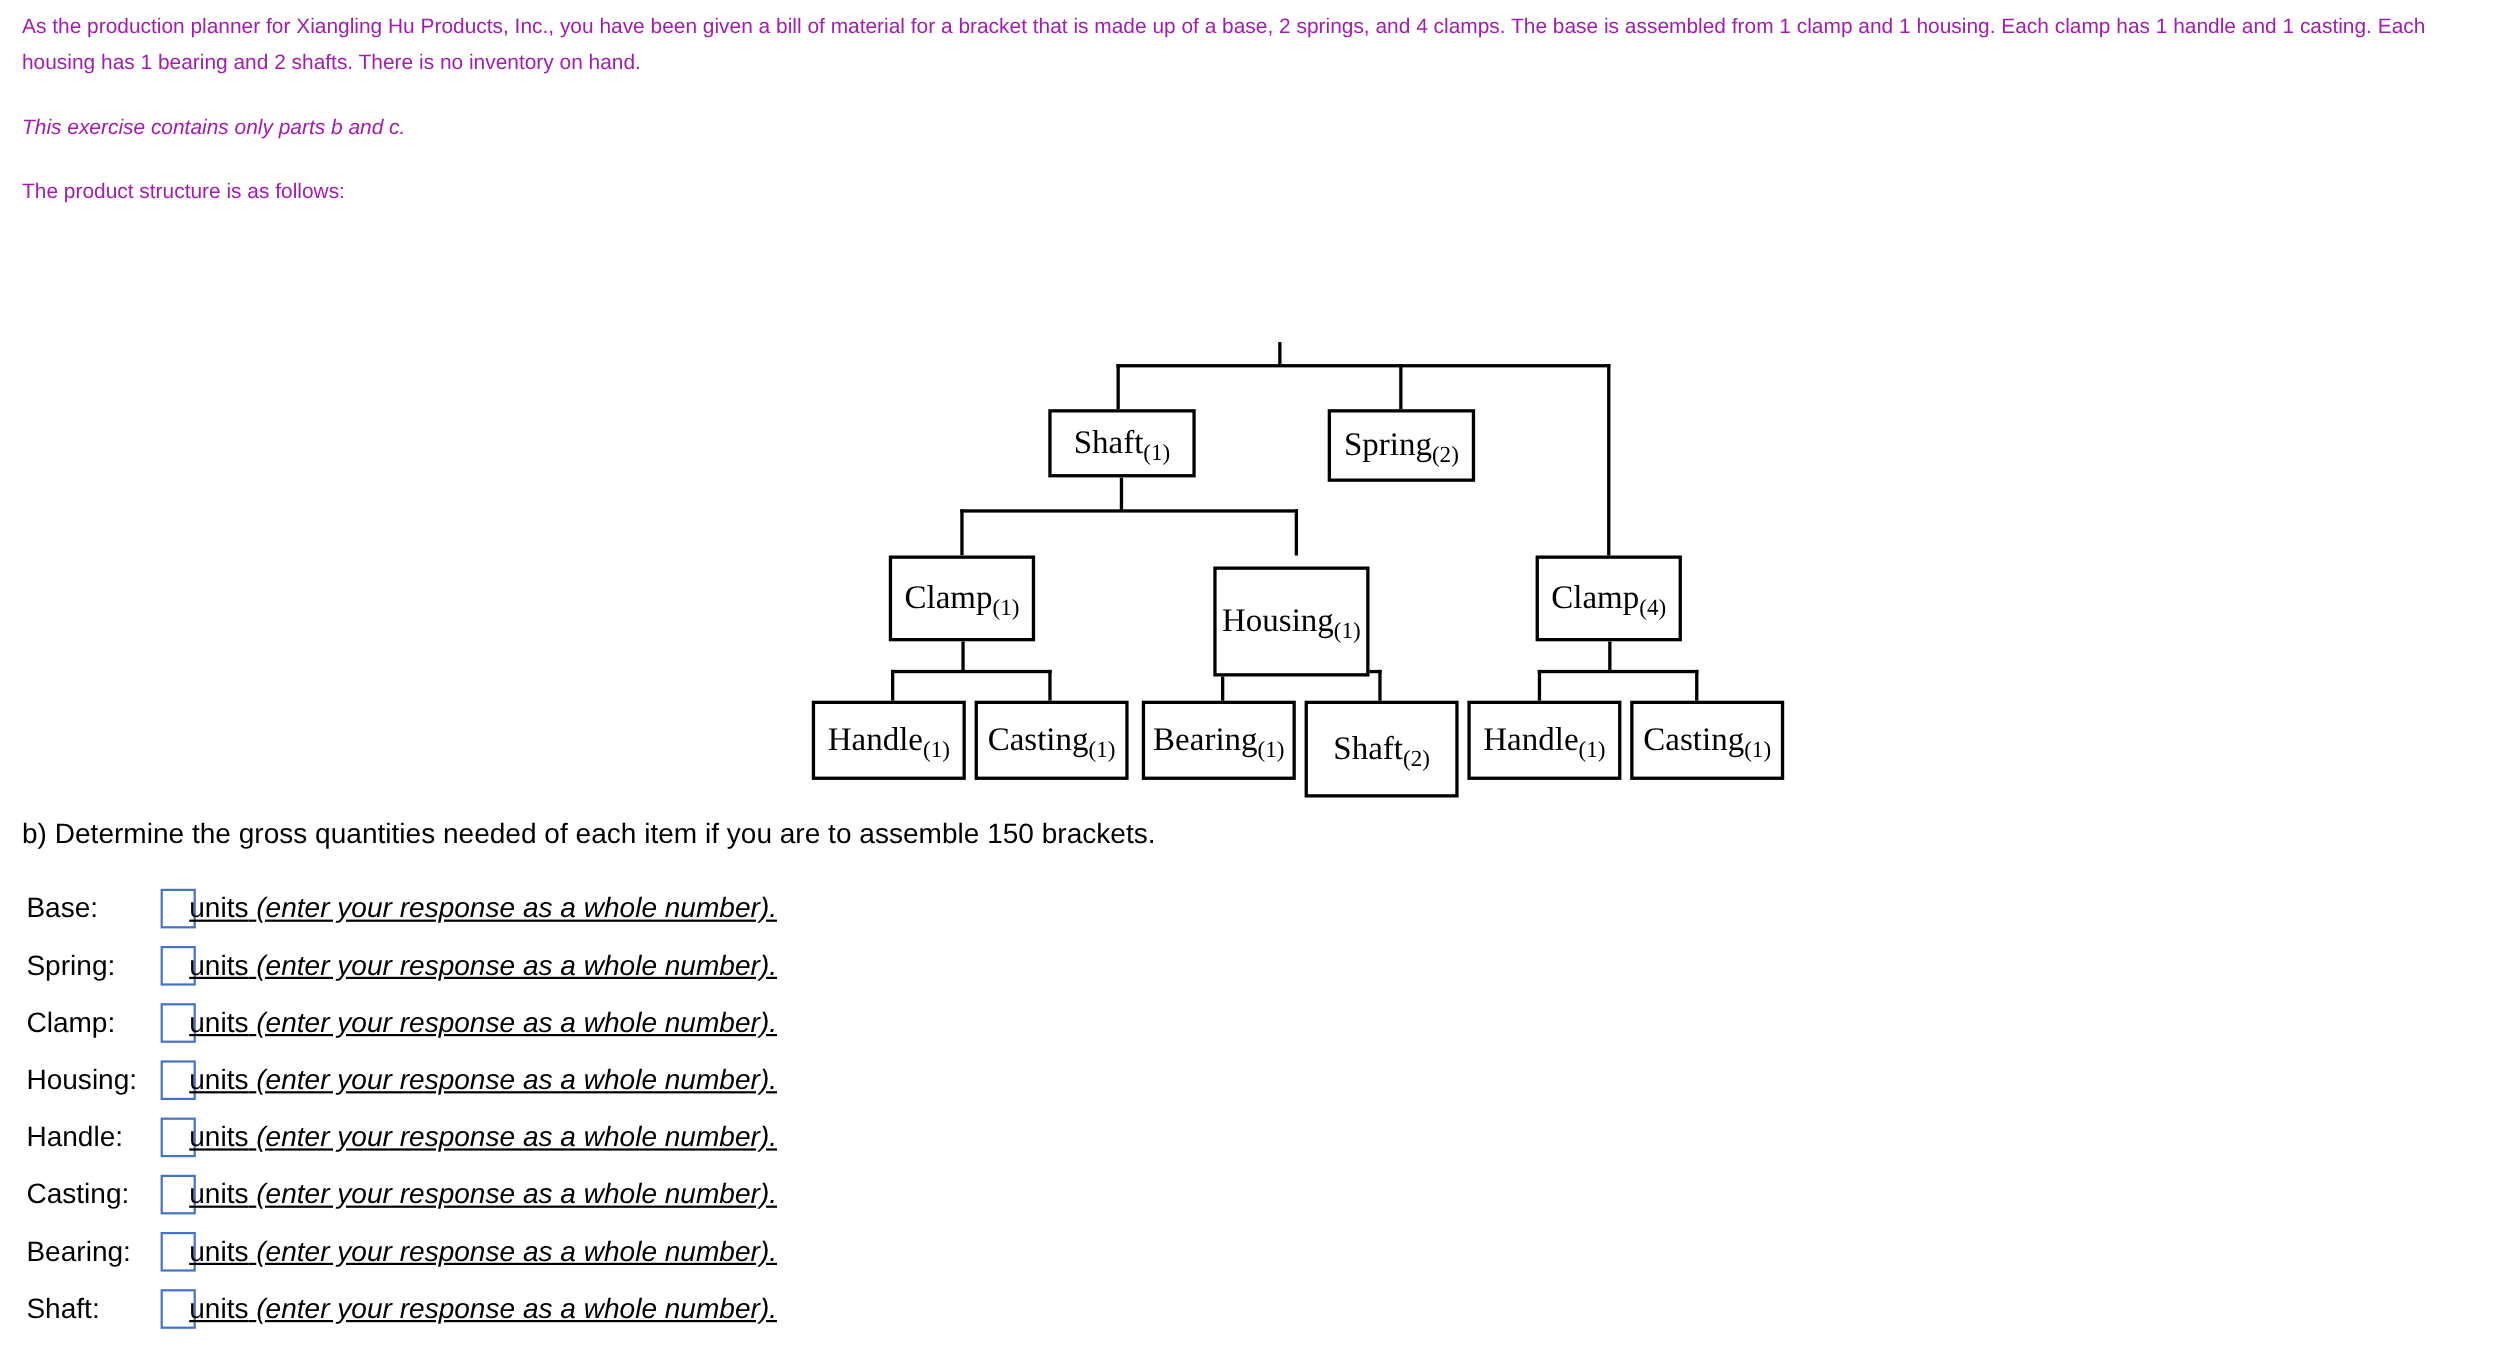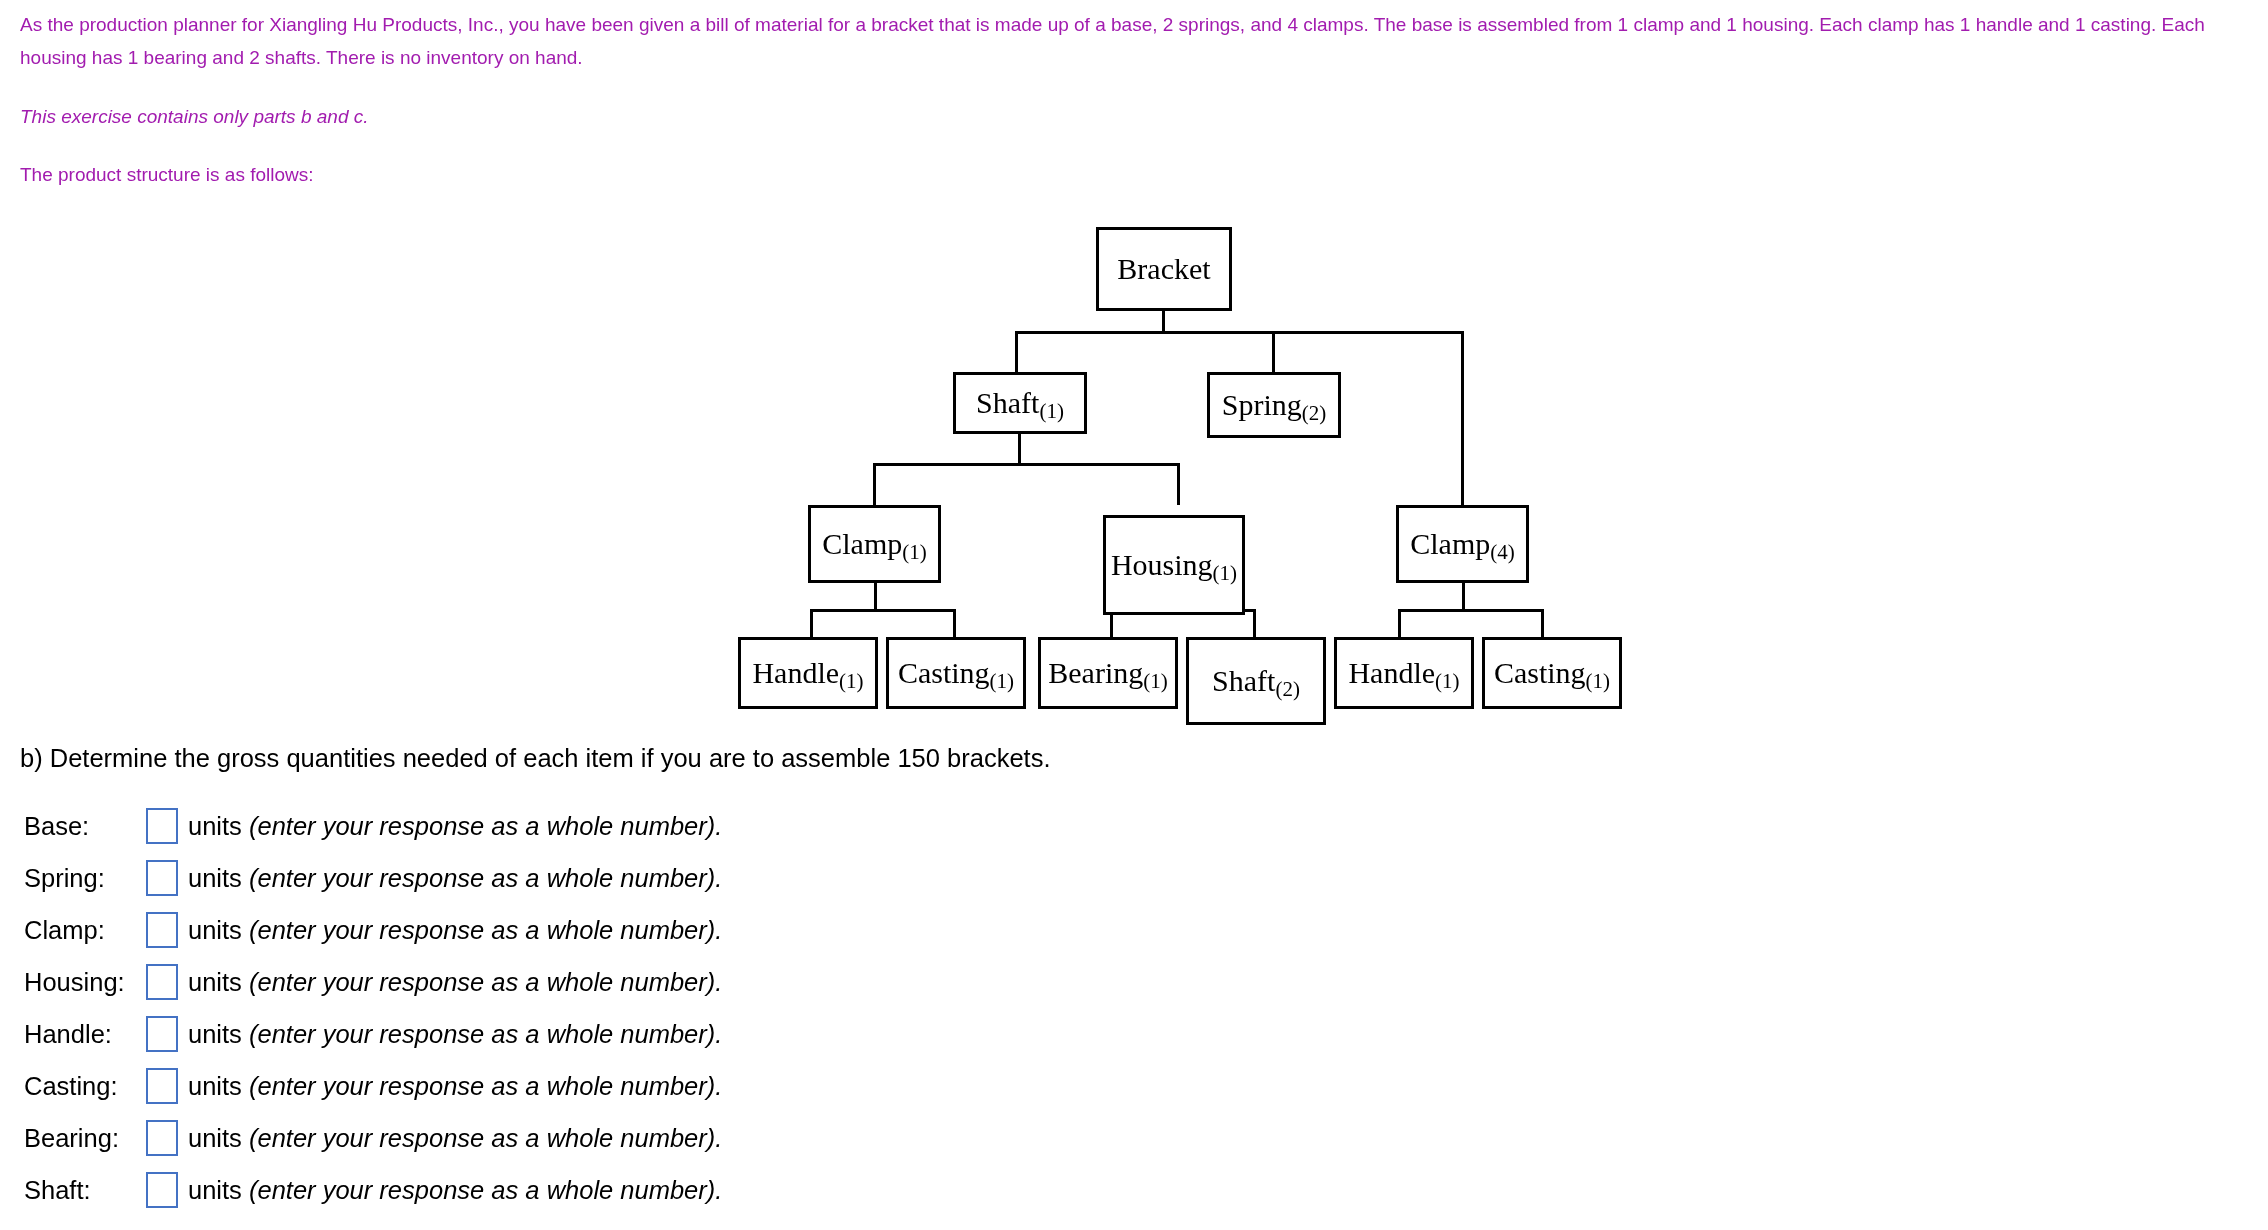--- a/index.html
+++ b/index.html
@@ -103,43 +103,40 @@
     background: #ffffff;
     padding: 0;
     font-family: "Liberation Sans", sans-serif;
     font-size: 22px;
     text-align: center;
     color: #000;
     outline: none;
   }
   .answer-units {
     position: absolute;
-    left: 188px;
+    left: 172px;
     font-size: 25.5px;
     white-space: nowrap;
+    text-decoration: underline;
   }
   .answer-hint {
     font-style: italic;
   }
 </style>
 </head>
 <body>
 
 <div class="prose" id="intro-paragraph">As the production planner for Xiangling Hu Products, Inc., you have been given a bill of material for a bracket that is made up of a base, 2 springs, and 4 clamps. The base is assembled from 1 clamp and 1 housing. Each clamp has 1 handle and 1 casting. Each housing has 1 bearing and 2 shafts. There is no inventory on hand.</div>
 
 <div class="prose" id="exercise-note">This exercise contains only parts b and c.</div>
 
 <div class="prose" id="structure-lead">The product structure is as follows:</div>
 
 <div id="product-structure-tree">
 
-  <div class="node" style="left:1096px; top:27px; width:136px; height:84px;">
-    <span>Bracket</span>
-      <span class="qty"></span>
-  </div>
 
   <div class="edge v" style="left:1162px; top:111px; height:22px;"></div>
   <div class="edge h" style="left:1015px; top:131px; width:449px;"></div>
   <div class="edge v" style="left:1015px; top:131px; height:41px;"></div>
   <div class="edge v" style="left:1272px; top:131px; height:41px;"></div>
   <div class="edge v" style="left:1461px; top:131px; height:203px;"></div>
 
   <div class="node" style="left:953px; top:172px; width:134px; height:62px;">
     <span>Shaft</span>
       <span class="qty">(1)</span>

